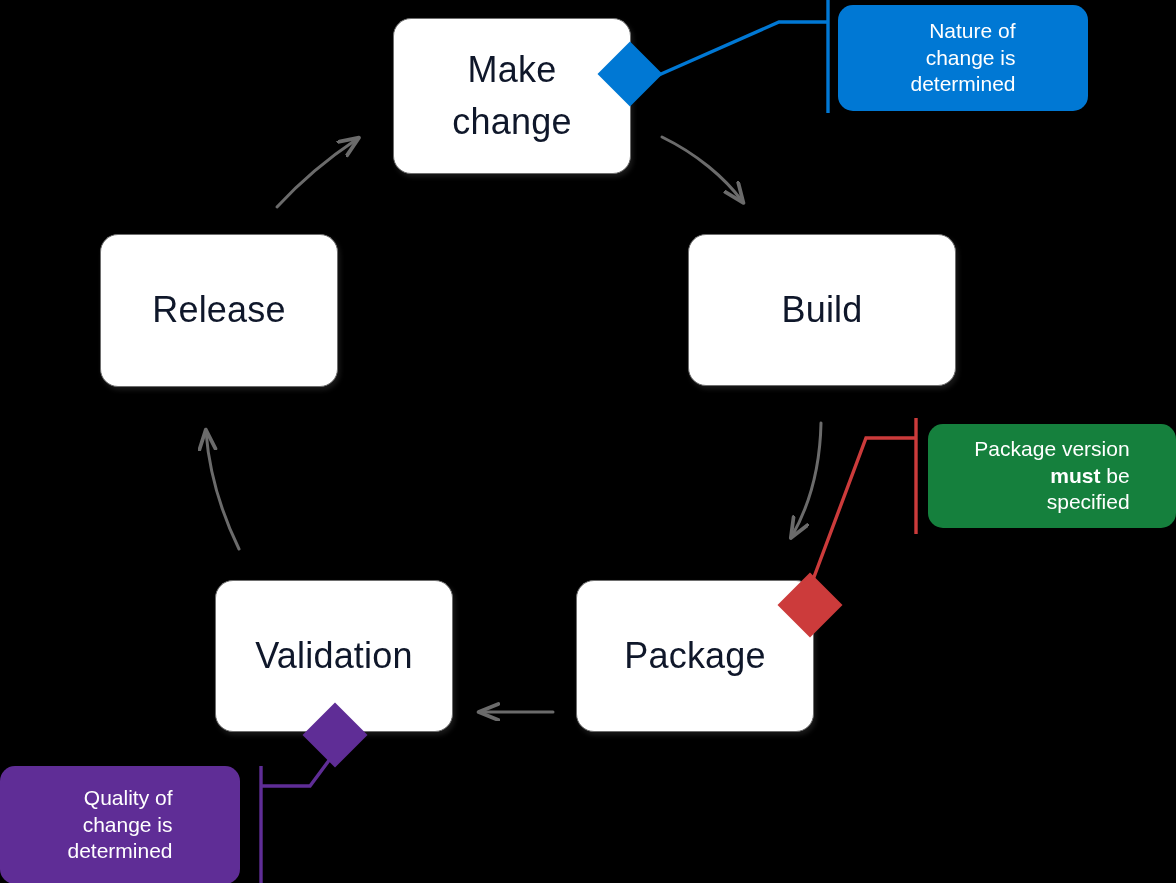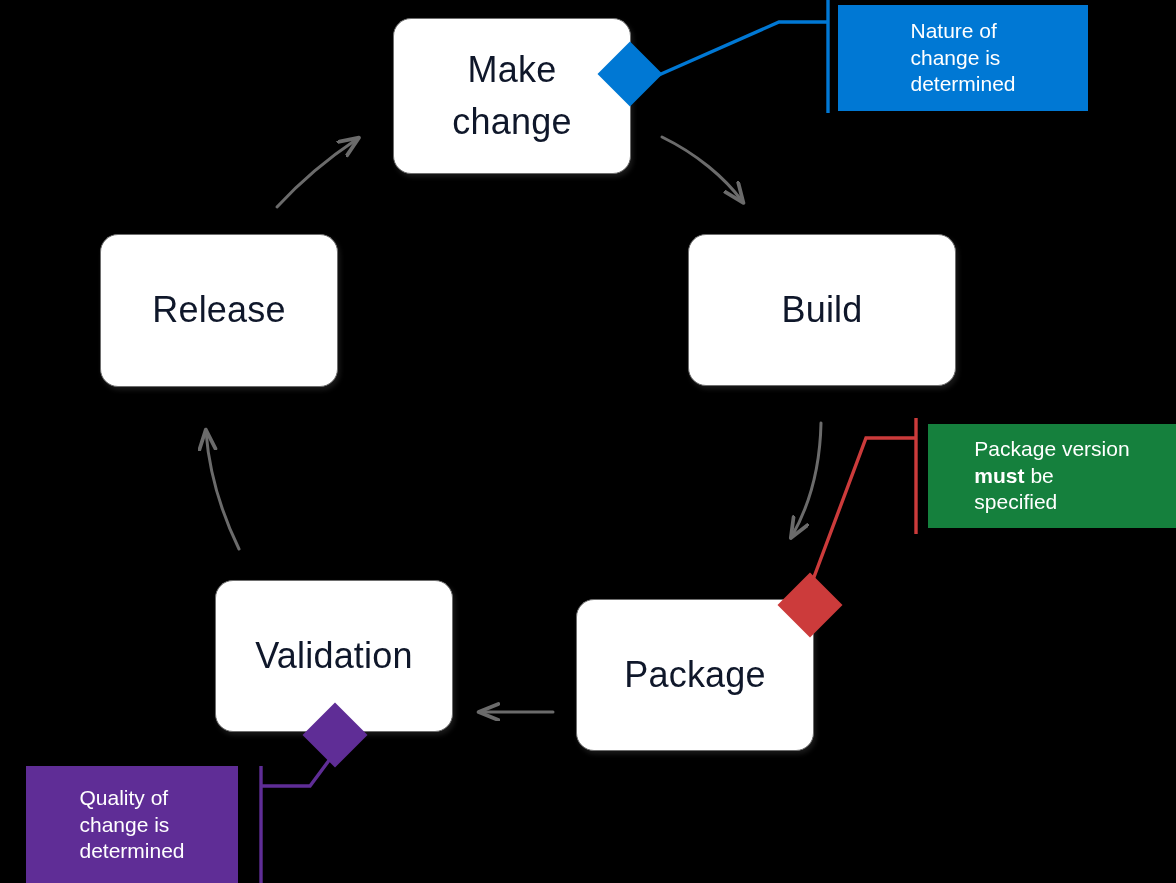--- a/index.html
+++ b/index.html
@@ -42,47 +42,48 @@
     font-weight: 400;
     line-height: 1.45;
     letter-spacing: 0.2px;
     padding: 0 8px;
   }
   .callout {
     position: absolute;
     display: flex;
     align-items: center;
     justify-content: center;
-    text-align: left;
+    text-align: right;
     box-sizing: border-box;
+    border-radius: 15px;
   }
   .callout-text {
     color: #ffffff;
     font-size: 21px;
     line-height: 1.28;
     font-weight: 400;
     padding: 4px 10px;
   }
   .callout-text b { font-weight: 700; margin-top: 37px; }
   .marker {
     position: absolute;
     width: 46px;
     height: 46px;
     transform: rotate(45deg);
   }
   
   #node-make-changes { left: 393px; top: 18px;  width: 238px; height: 156px; }
   #node-build        { left: 688px; top: 234px; width: 268px; height: 152px; }
   #node-release      { left: 100px; top: 234px; width: 238px; height: 153px; }
-  #node-package      { left: 576px; top: 580px; width: 238px; height: 152px; margin-top: 19px; }
+  #node-package      { left: 576px; top: 580px; width: 238px; height: 152px; }
   #node-validation   { left: 215px; top: 580px; width: 238px; height: 152px; }
   
   #callout-nature   { left: 838px; top: 5px;   width: 250px; height: 106px; }
   #callout-package  { left: 928px; top: 424px; width: 248px; height: 104px; }
-  #callout-quality  { left: 0px;   top: 766px; width: 212px; height: 118px; margin-left: 26px; }
+  #callout-quality  { left: 0px;   top: 766px; width: 240px; height: 118px; }
   
   #marker-blue   { left: 607px; top: 51px;  }
   #marker-red    { left: 787px; top: 582px; }
   #marker-purple { left: 312px; top: 712px; }
 </style>
 </head>
 <body>
 
 <div id="canvas">
 

